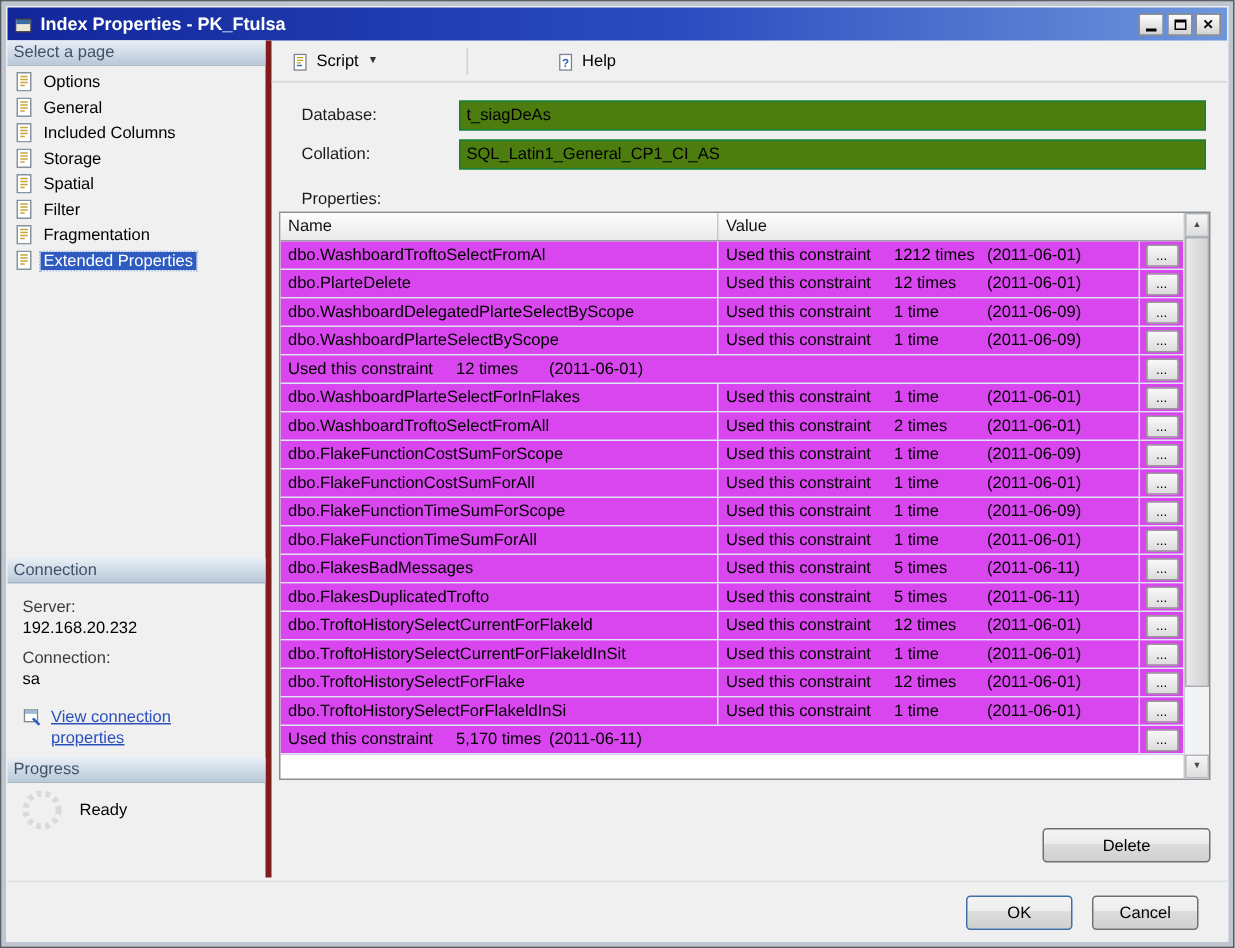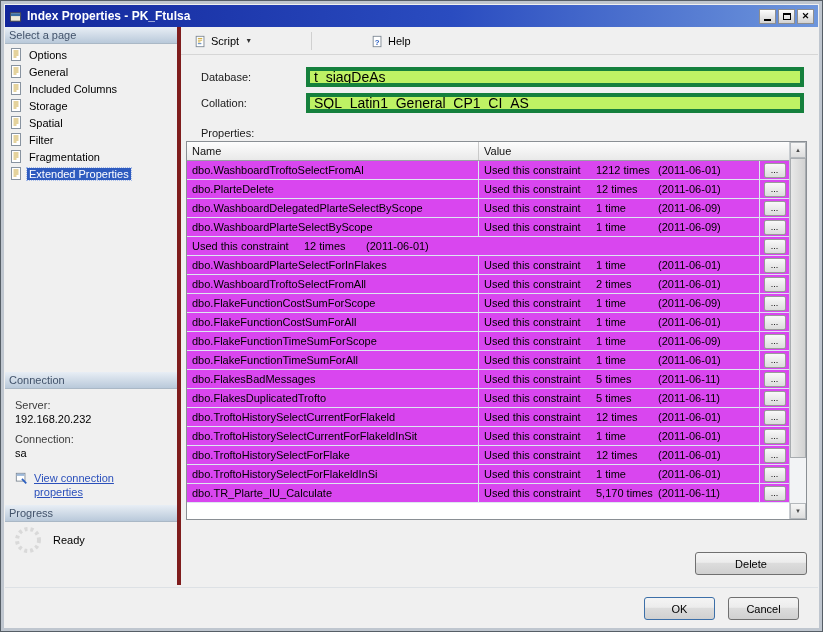--- a/index.html
+++ b/index.html
@@ -81,22 +81,22 @@
     padding: 2px 6px; font-size: 11px; font-family: "Liberation Sans", sans-serif; cursor: default;
   }
   .tb-sep { width: 1px; height: 18px; background: #d0d0d0; margin: 0 4px; }
   .dd { font-size: 7px; color: #333; margin-left: 2px; }
   .fld-label { position: absolute; left: 20px; color: #1a1a1a; }
   .lbl-database { top: 44px; }
   .lbl-collation { top: 70px; }
   .lbl-properties { top: 100px; }
   .txt {
     position: absolute; left: 125px; right: 14px; height: 20px;
-    background: #bef264; border: 4px solid #15803d;
-    font-family: "Liberation Sans", sans-serif; font-size: 14px; padding: 0 4px; color: #000;
+    background: #4d7c0f; border: 1px solid #15803d;
+    font-family: "Liberation Sans", sans-serif; font-size: 11px; padding: 0 4px; color: #000;
   }
   .txt-database { top: 40px; }
   .txt-collation { top: 66px; }
   
   .grid {
     position: absolute; left: 5px; top: 114px; width: 621px; height: 379px;
     border: 1px solid #8a8f94; background: #fff;
   }
   .grid-inner { position: absolute; left: 0; top: 0; right: 17px; bottom: 0; overflow: hidden; }
   .grid-header {
@@ -507,21 +507,20 @@
     <div class="cell cell-value">
       <span class="v-usage">Used this constraint</span>
       <span class="v-count">1 time</span>
       <span class="v-date">(2011-06-01)</span>
     </div>
     <div class="cell cell-btn">
       <button class="ellipsis-btn">...</button>
     </div>
   </div>
             <div class="grow">
-    <div class="cell cell-name">dbo.TR_Plarte_IU_Calculate</div>
     <div class="cell cell-value">
       <span class="v-usage">Used this constraint</span>
       <span class="v-count">5,170 times</span>
       <span class="v-date">(2011-06-11)</span>
     </div>
     <div class="cell cell-btn">
       <button class="ellipsis-btn">...</button>
     </div>
   </div>
           </div>

